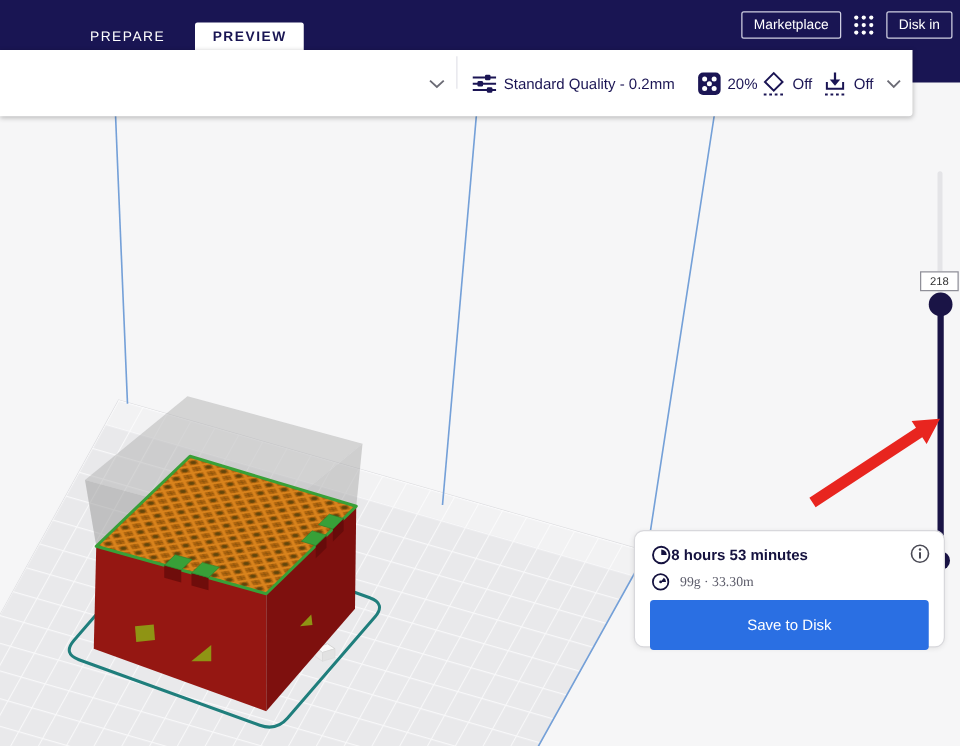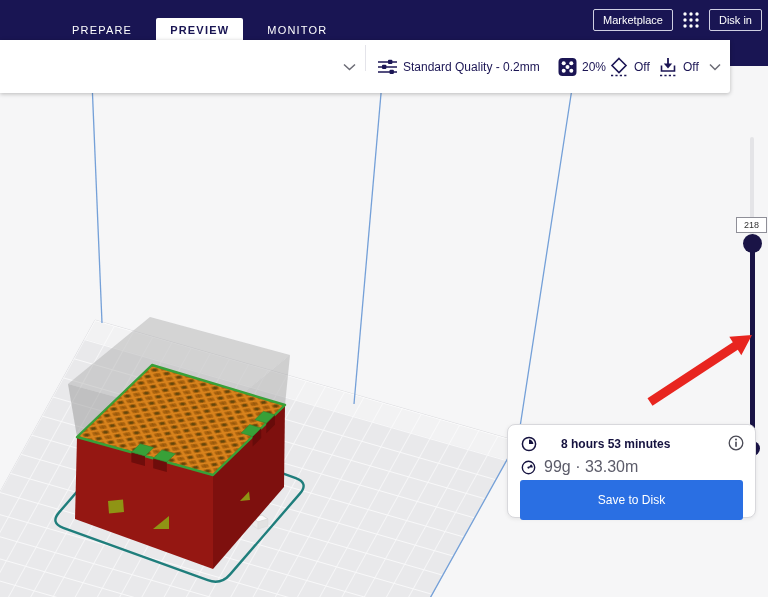--- a/index.html
+++ b/index.html
@@ -32,24 +32,24 @@
   .sl-handle-top{position:absolute;left:743px;top:156px;width:19px;height:19px;border-radius:50%;background:#1a1446;}
   .sl-handle-bottom{position:absolute;left:745px;top:363px;width:15px;height:15px;border-radius:50%;background:#1a1446;}
   .sl-label{position:absolute;left:736px;top:139px;width:29px;height:14px;background:#ffffff;border:1px solid #8f8f98;
             font-size:9px;line-height:14px;text-align:center;color:#333333;}
 
   .arrow-svg{position:absolute;top:0;left:0;z-index:6;pointer-events:none;}
 
   
   .card{position:absolute;left:507px;top:424px;width:247px;height:92px;background:#ffffff;
         border:1px solid #d8d8dc;border-radius:8px;box-shadow:0 1px 4px rgba(0,0,0,.08);z-index:6;}
-  .card-row1{position:absolute;left:13px;top:11px;display:flex;align-items:center;gap:24px;}
+  .card-row1{position:absolute;left:13px;top:11px;display:flex;align-items:center;gap:0;}
   .card-row2{position:absolute;left:13px;top:33px;display:flex;align-items:center;gap:8px;}
   .card-time{font-size:12px;font-weight:700;color:#15123f;}
-  .card-mat{font-size:16px;color:#5c5c6a;}
+  .card-mat{font-size:11px;color:#5c5c6a;font-family:Liberation Serif, serif;}
   .card-info{position:absolute;right:11px;top:10px;}
   .save-btn{position:absolute;left:12px;right:12px;top:55px;height:40px;background:#2a6fe3;border:none;border-radius:3px;
             color:#ffffff;font-size:12px;font-family:"Liberation Sans",sans-serif;}
 </style>
 </head>
 <body>
 
 <div id="app">
 
   <div class="viewport">
@@ -129,21 +129,20 @@
   </div>
 
   <svg class="arrow-svg" width="768" height="597" viewBox="0 0 768 597">
     <path d="M647.5 398.2 L652.5 405.8 L737.8 349.8 L741.3 355.2 L752 335 L729.3 336.8 L732.8 342.2 Z" fill="#e8251f"></path>
   </svg>
 
   <div class="header">
     <div class="tabbar">
       <div class="tab">PREPARE</div>
       <div class="tab active">PREVIEW</div>
-      <div class="tab">MONITOR</div>
     </div>
     <div class="hdr-right">
       <div class="hdr-btn">Marketplace</div>
       <svg class="apps-icon" viewBox="0 0 18 18">
         <g fill="#ffffff">
           <circle cx="3" cy="3" r="1.7"></circle>
             <circle cx="9" cy="3" r="1.7"></circle>
             <circle cx="15" cy="3" r="1.7"></circle>
           <circle cx="3" cy="9" r="1.7"></circle>
             <circle cx="9" cy="9" r="1.7"></circle>

